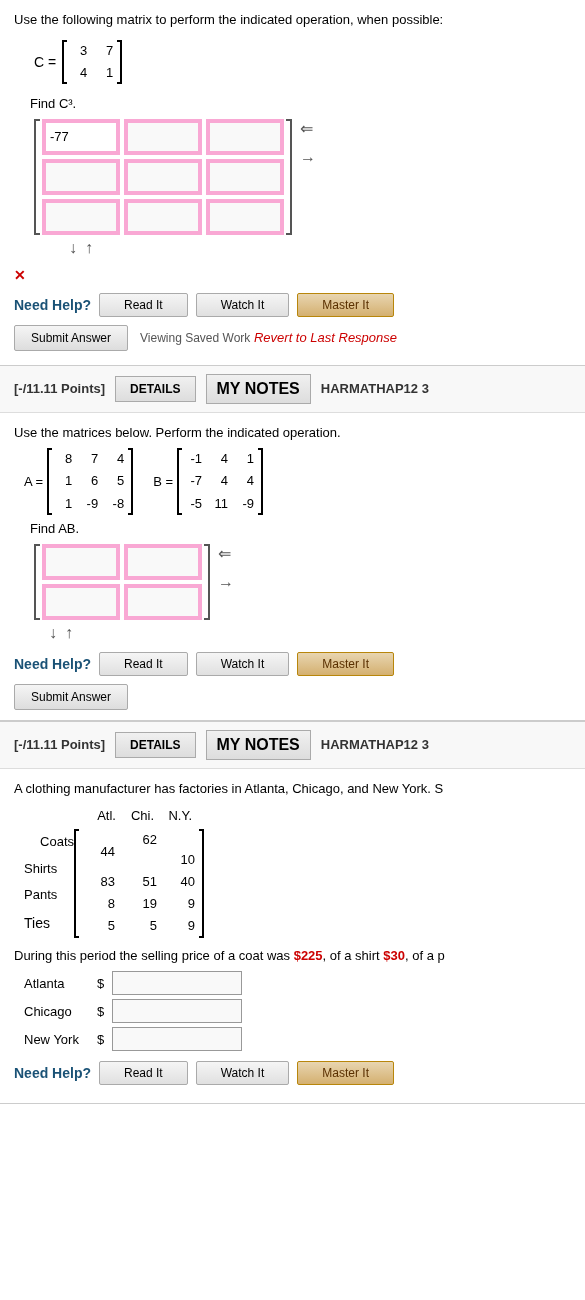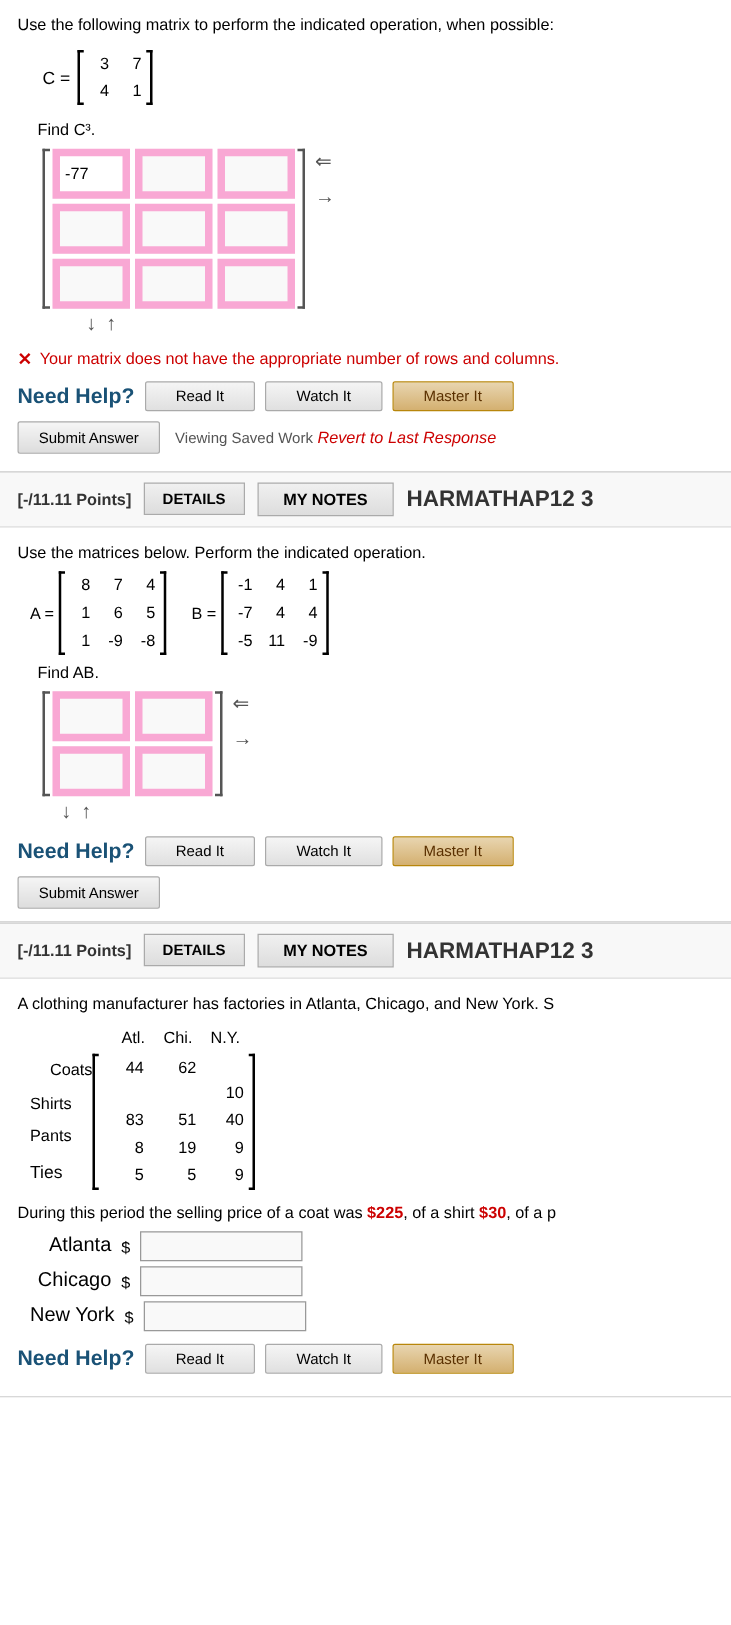--- a/index.html
+++ b/index.html
@@ -56,23 +56,23 @@
       display: flex;
       flex-direction: row;
       gap: 4px;
     }
     .input-col {
       display: flex;
       flex-direction: column;
       gap: 4px;
     }
     .matrix-input {
-      width: 62px;
+      width: 78px;
       height: 26px;
-      border: 6px solid #f9a8d4;
+      border: 4px solid #f9a8d4;
       background: #f9f9f9;
       font-size: 13px;
       padding: 14px 4px;
       outline: none;
     }
     .matrix-input.filled {
       background: #fff;
     }
     .arrows-side {
       display: flex;
@@ -104,21 +104,21 @@
       font-size: 14px;
       font-weight: bold;
     }
     .need-help {
       display: flex;
       align-items: center;
       gap: 8px;
       margin: 10px 0 8px 0;
     }
     .need-help-label {
-      font-size: 17px;
+      font-size: 14px;
       font-weight: bold;
       color: #1a5276;
     }
     .btn {
       padding: 4px 24px;
       font-size: 12px;
       border: 1px solid #aaa;
       background: linear-gradient(to bottom, #f5f5f5, #e0e0e0);
       cursor: pointer;
       border-radius: 2px;
@@ -167,29 +167,29 @@
     }
     .btn-details {
       padding: 5px 14px;
       font-size: 12px;
       border: 1px solid #aaa;
       background: linear-gradient(to bottom, #f0f0f0, #ddd);
       cursor: pointer;
       font-weight: bold;
     }
     .btn-my-notes {
-      padding: 5px 20px;
-      font-size: 13px;
+      padding: 5px 10px;
+      font-size: 16px;
       border: 1px solid #aaa;
       background: linear-gradient(to bottom, #f0f0f0, #ddd);
       cursor: pointer;
       font-weight: bold;
     }
     .harmathap-label {
-      font-size: 18px;
+      font-size: 13px;
       font-weight: bold;
       color: #333;
     }
     .matrices-row {
       display: flex;
       align-items: center;
       gap: 20px;
       margin: 6px 0 6px 10px;
       flex-wrap: wrap;
     }
@@ -259,23 +259,22 @@
     .city-inputs {
       margin: 6px 0 6px 10px;
     }
     .city-input-row {
       display: flex;
       align-items: center;
       gap: 8px;
       margin-bottom: 4px;
     }
     .city-label {
-      font-size: 16px;
+      font-size: 13px;
       min-width: 65px;
-      text-align: right;
     }
     .dollar-sign {
       font-size: 13px;
     }
     .city-input {
       width: 130px;
       height: 24px;
       border: 1px solid #999;
       background: #f9f9f9;
       font-size: 13px;
@@ -336,21 +335,20 @@
     </div>
   </div>
   <div class="down-arrows">
     <span>↓</span>
     <span>↑</span>
   </div>
 
   <div style="margin-top:10px;">
     <div class="error-line">
       <span class="x-mark">✕</span>
-      <span>Your matrix does not have the appropriate number of rows and columns.</span>
     </div>
   </div>
 
   <div class="need-help">
     <span class="need-help-label">Need Help?</span>
     <button class="btn">Read It</button>
     <button class="btn">Watch It</button>
     <button class="btn btn-master">Master It</button>
   </div>
 
@@ -486,21 +484,21 @@
       <div style="display:flex;flex-direction:column;justify-content:space-around;min-width:50px;">
         <span style="font-size:13px;line-height:1.6;text-align:right;">Coats</span>
         <span style="font-size:13px;line-height:1.6;">Shirts</span>
         <span style="font-size:13px;line-height:1.6;">Pants</span>
         <span style="font-size:14px;line-height:1.6;">Ties</span>
       </div>
       <div class="bracket-wrap">
         <div class="b-left"></div>
         <div class="bracket-inner">
           <div class="m-row">
-            <span class="mc" style="min-width:32px;">44</span>
+            <span class="mc" style="min-width:32px;margin-top:12px;">44</span>
             <span class="mc" style="min-width:32px;">62</span>
             <span class="mc" style="min-width:28px;margin-top:20px;">10</span>
           </div>
           <div class="m-row">
             <span class="mc" style="min-width:32px;">83</span>
             <span class="mc" style="min-width:32px;">51</span>
             <span class="mc" style="min-width:28px;">40</span>
           </div>
           <div class="m-row">
             <span class="mc" style="min-width:32px;">8</span>

